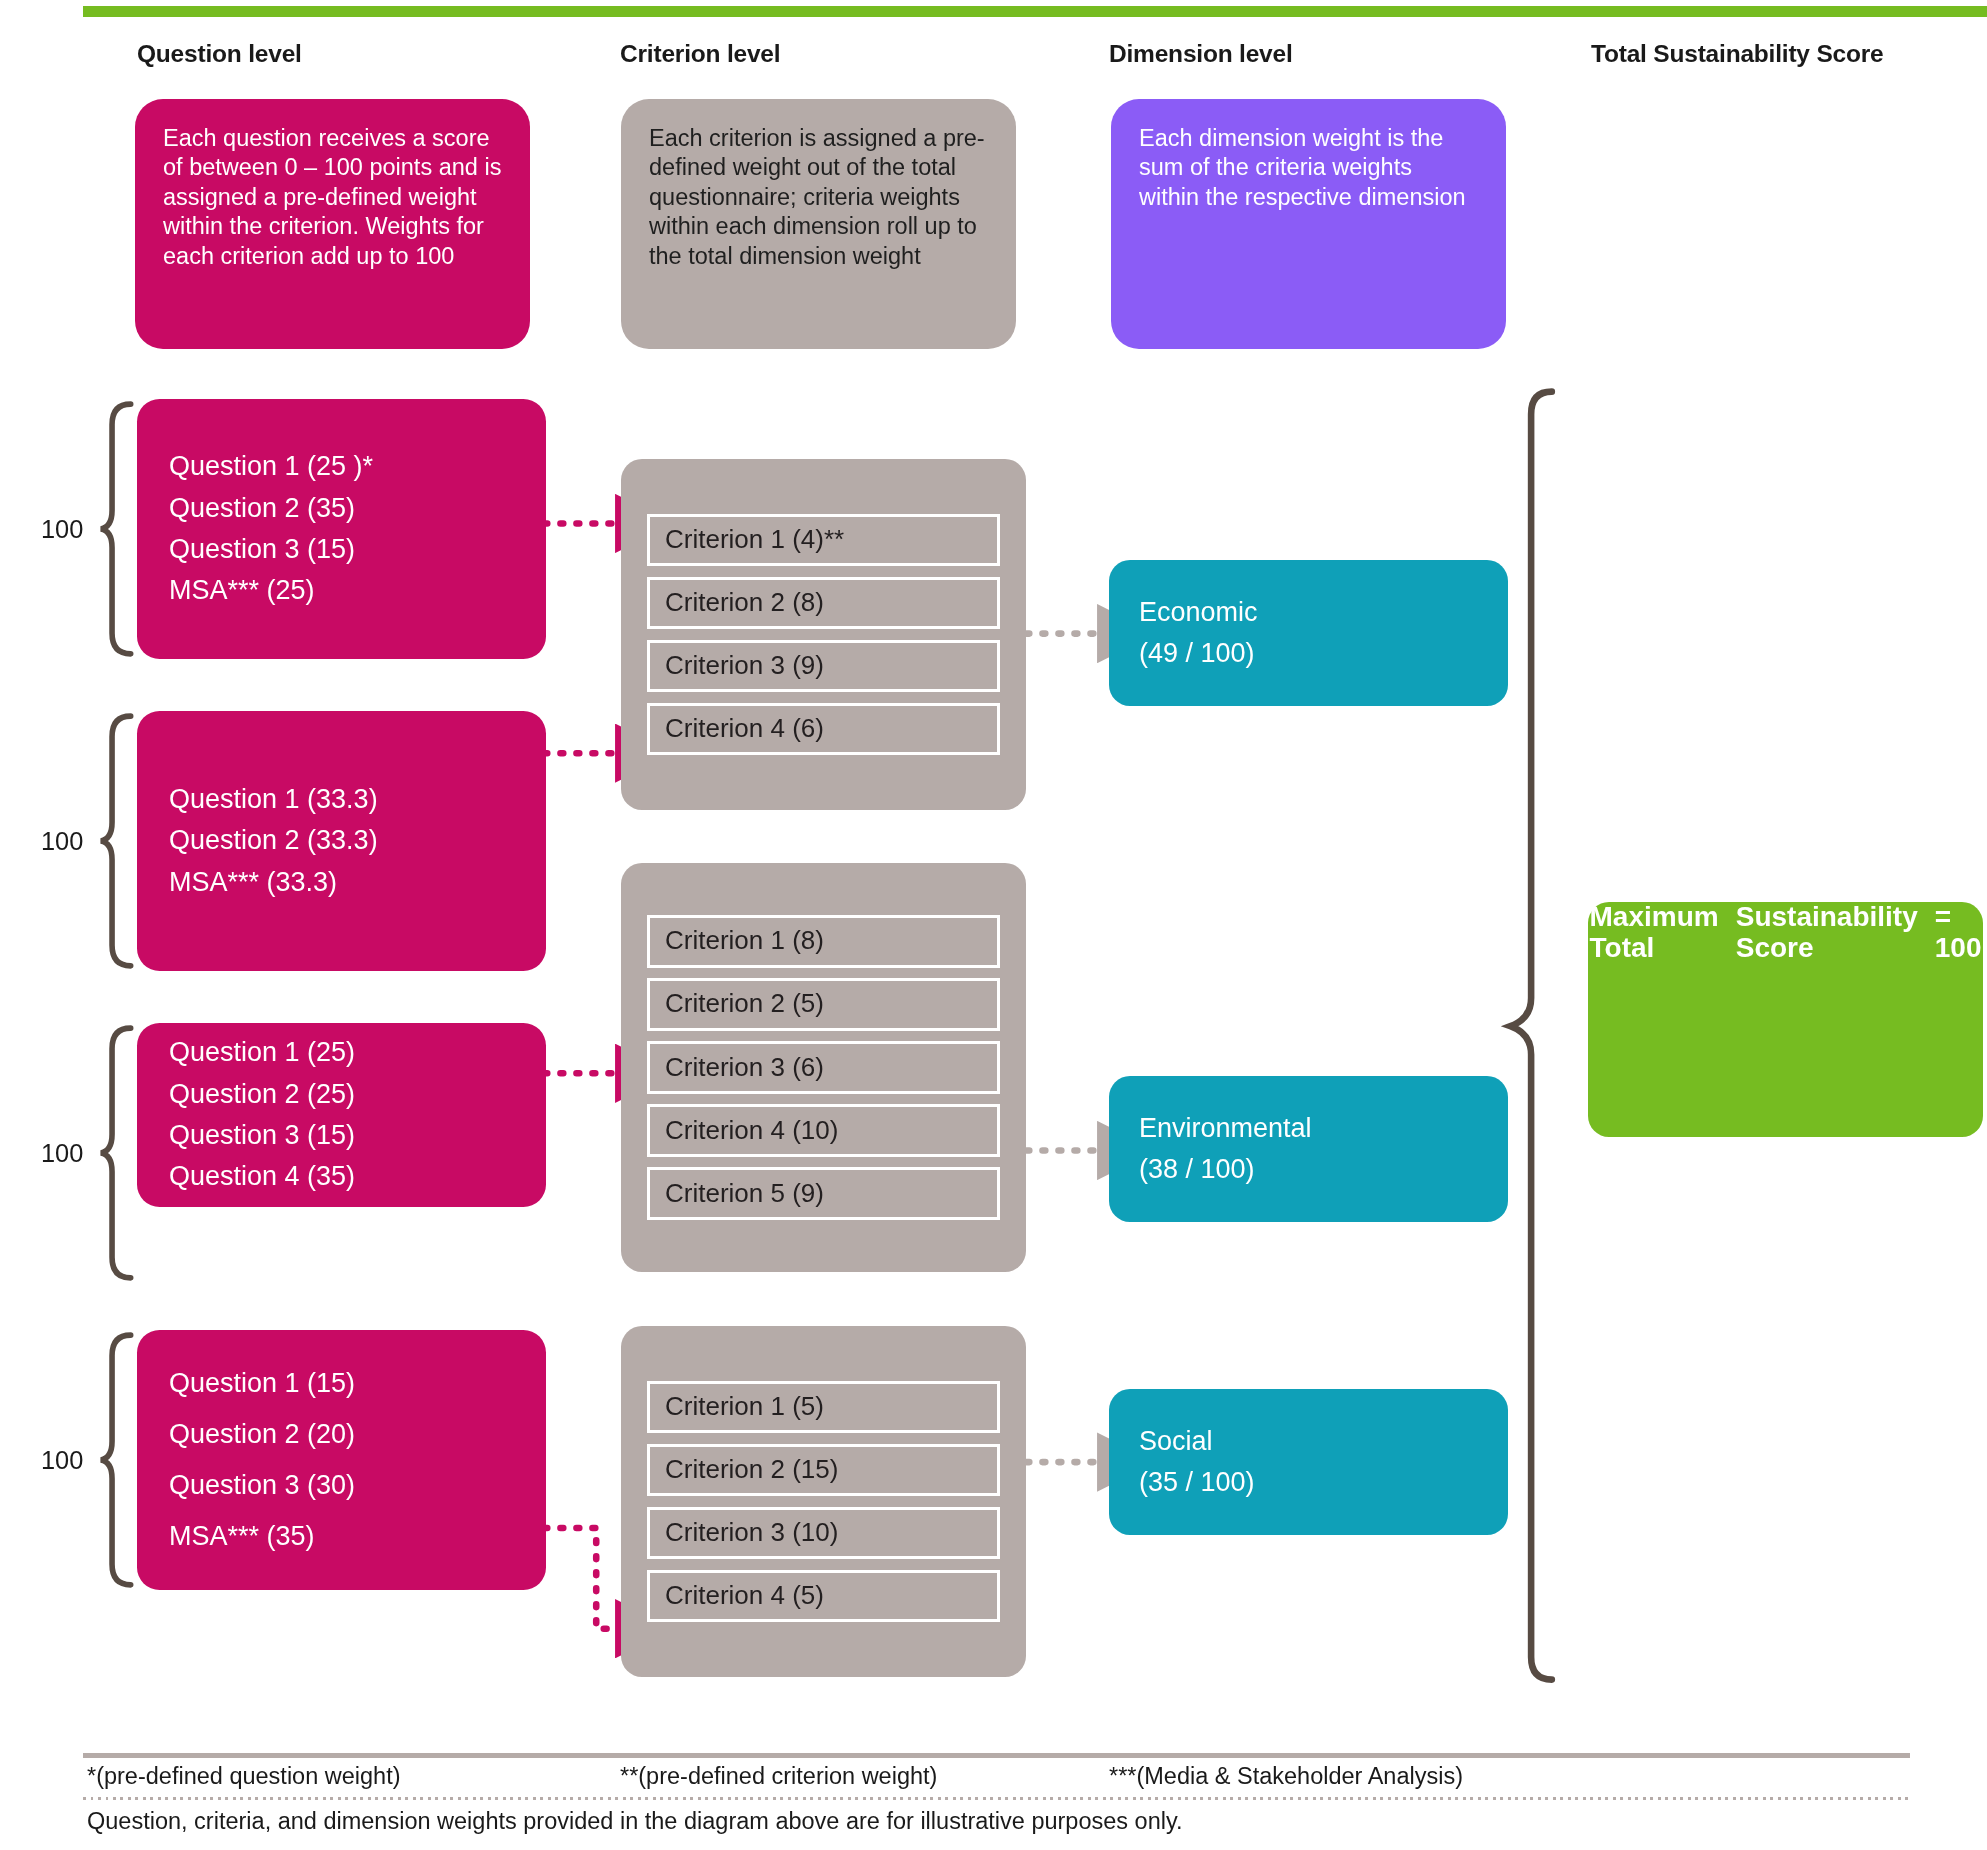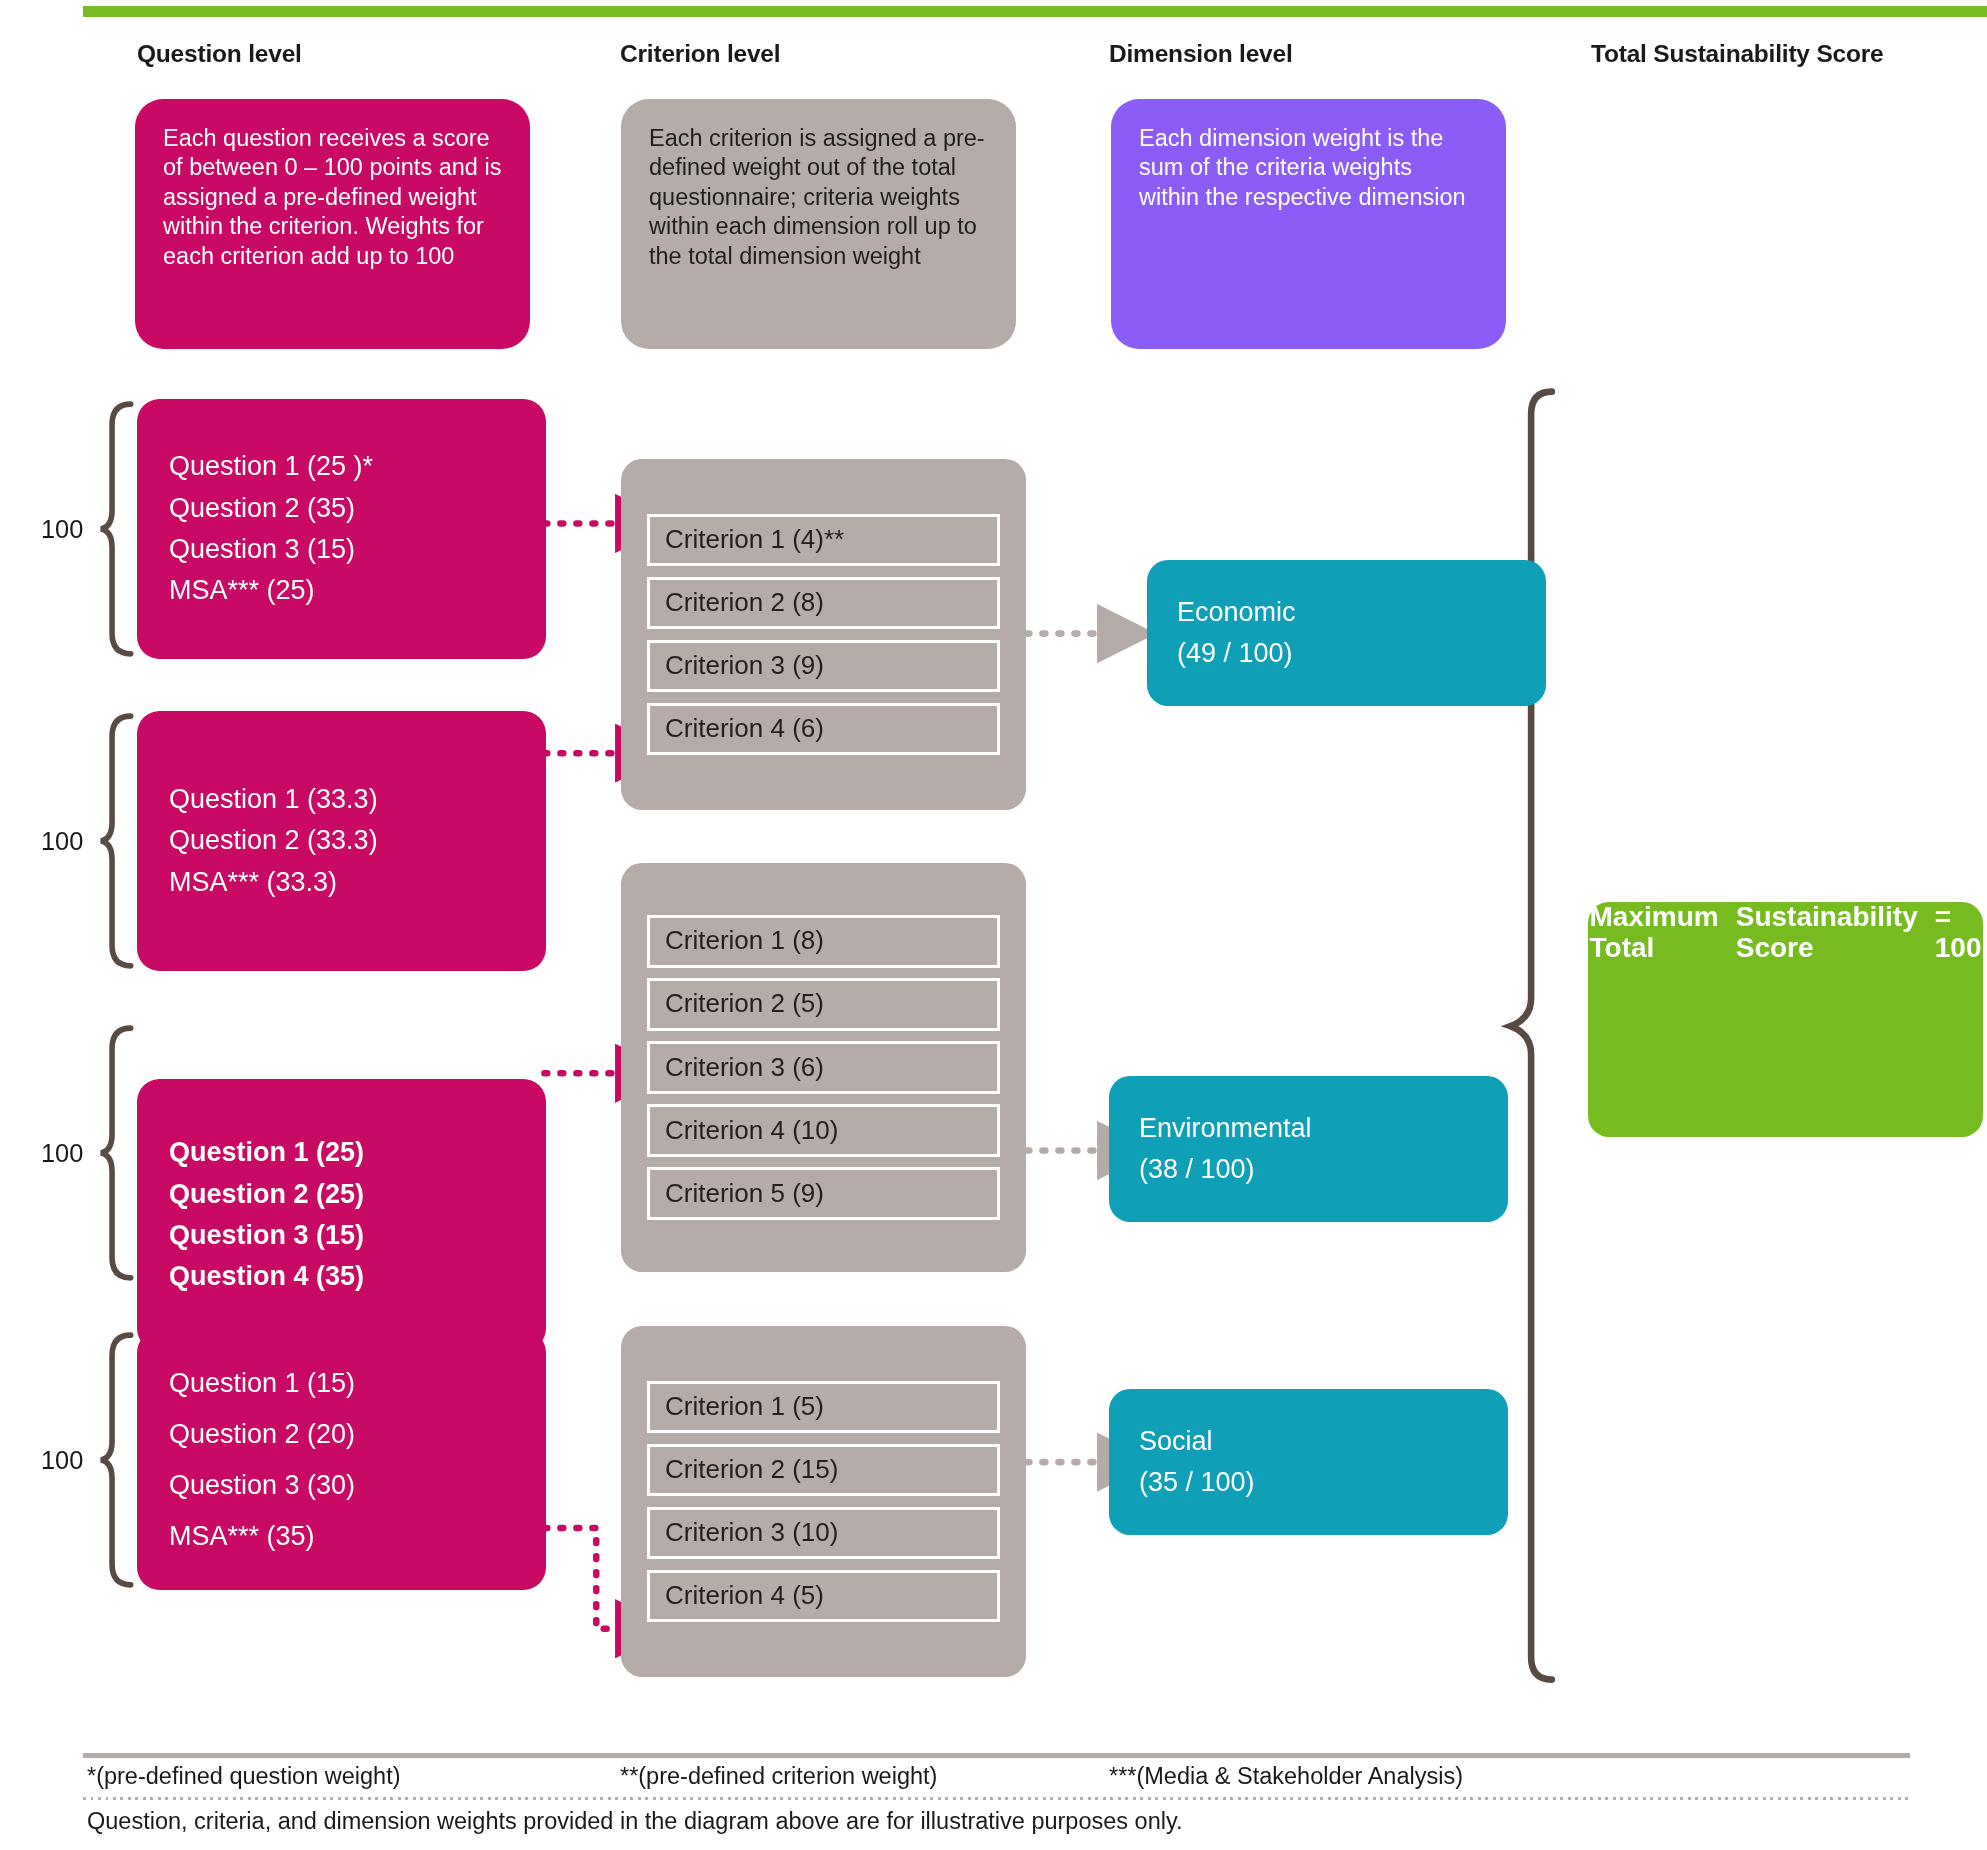--- a/index.html
+++ b/index.html
@@ -220,21 +220,21 @@
     <span>Question 2 (33.3)</span>
     <span>MSA*** (33.3)</span>
   </div>
 
   <div class="brace-group" style="top:1023px;height:260px;width:113px;">
     <span class="brace-label">100</span>
     <svg class="brace-svg" width="41" height="260" viewBox="0 0 44 276">
       <path d="M34,4 q-20,0 -20,22 L14,118 q0,18 -12,20 q12,2 12,20 L14,250 q0,22 20,22" fill="none" stroke="#574B43" stroke-width="6" stroke-linecap="round"></path>
     </svg>
   </div>
-  <div class="qbox" style="left:137px;top:1079px;width:409px;height:272px;font-weight:bold;">
+  <div class="qbox" style="left:137px;top:1023px;width:409px;height:184px;">
     <span>Question 1 (25)</span>
     <span>Question 2 (25)</span>
     <span>Question 3 (15)</span>
     <span>Question 4 (35)</span>
   </div>
 
   <div class="brace-group" style="top:1330px;height:260px;width:113px;">
     <span class="brace-label">100</span>
     <svg class="brace-svg" width="41" height="260" viewBox="0 0 44 276">
       <path d="M34,4 q-20,0 -20,22 L14,118 q0,18 -12,20 q12,2 12,20 L14,250 q0,22 20,22" fill="none" stroke="#574B43" stroke-width="6" stroke-linecap="round"></path>
@@ -262,21 +262,21 @@
     <div class="crit">Criterion 5 (9)</div>
   </div>
 
   <div class="cgroup" style="left:621px;top:1326px;width:405px;height:351px;">
     <div class="crit">Criterion 1 (5)</div>
     <div class="crit">Criterion 2 (15)</div>
     <div class="crit">Criterion 3 (10)</div>
     <div class="crit">Criterion 4 (5)</div>
   </div>
 
-  <div class="dbox" style="left:1109px;top:560px;width:399px;height:146px;margin-left:38px;">
+  <div class="dbox" style="left:1109px;top:560px;width:399px;height:146px;">
     <span>Economic</span>
     <span>(49 / 100)</span>
   </div>
 
   <div class="dbox" style="left:1109px;top:1076px;width:399px;height:146px;">
     <span>Environmental</span>
     <span>(38 / 100)</span>
   </div>
 
   <div class="dbox" style="left:1109px;top:1389px;width:399px;height:146px;">

